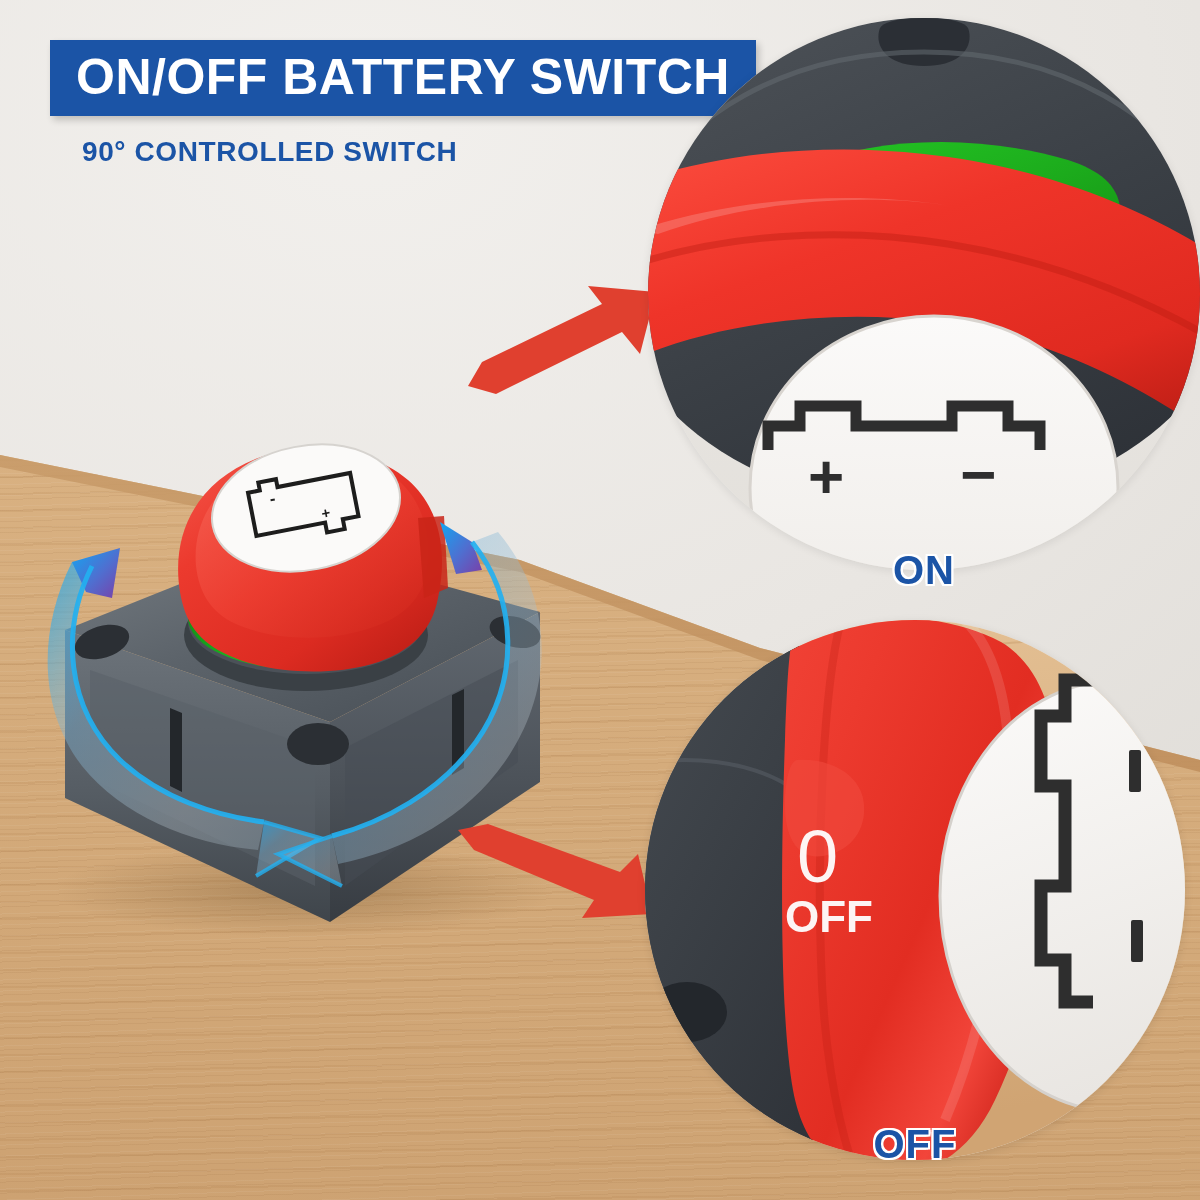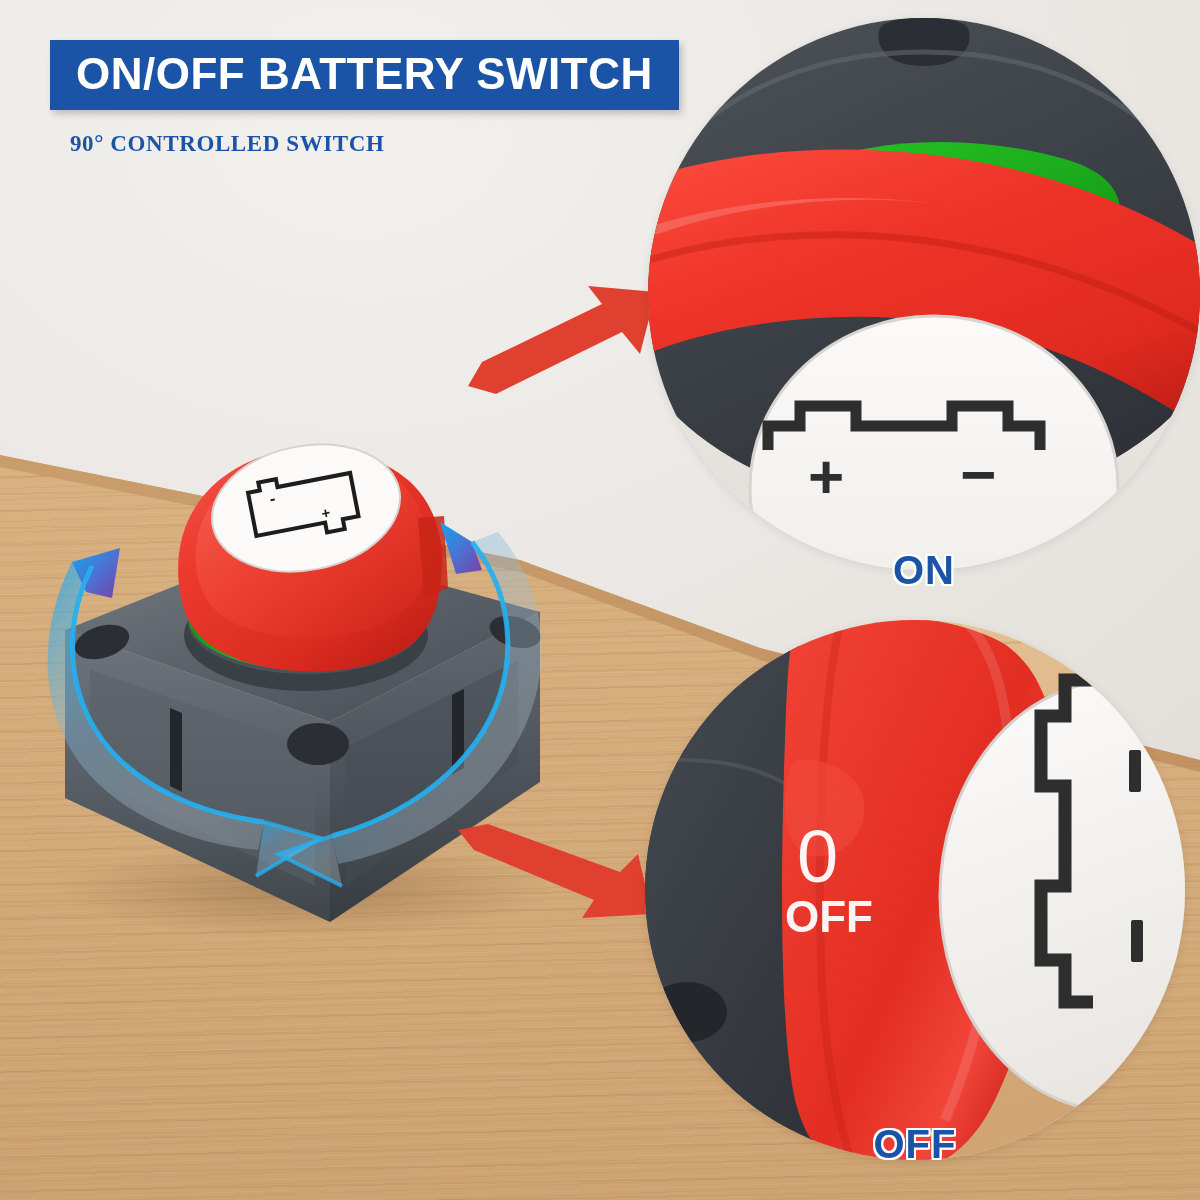--- a/index.html
+++ b/index.html
@@ -36,37 +36,36 @@
     clip-path: polygon(0 455px, 520px 560px, 760px 648px, 1200px 760px, 1200px 772px, 760px 660px, 520px 572px, 0 467px);
     background:linear-gradient(90deg,#c79a68,#bf8e5c);
     opacity:.85;
   }
 
   
   .header { position:absolute; left:50px; top:40px; }
   .title-bar {
     background:#1b54a6;
     color:#ffffff;
-    font-size:44px;
+    font-size:50px;
     font-weight:bold;
     letter-spacing:.5px;
     padding:12px 26px 14px 26px;
     display:inline-block;
     line-height:1;
     box-shadow:3px 4px 7px rgba(0,0,0,.20);
   }
   .subtitle {
     margin-top:22px;
-    margin-left:20px;
+    margin-left:32px;
     color:#1b54a6;
-    font-size:23px;
+    font-size:28px;
     font-weight:bold;
     letter-spacing:.6px;
     line-height:1;
-    font-family:Liberation Serif, serif;
   }
 
   
   #product { position:absolute; left:20px; top:330px; width:580px; height:620px; }
   #product svg { display:block; }
 
   
   .red-arrow { position:absolute; }
   #arrow-on  { left:462px; top:282px;  width:210px; height:115px; }
   #arrow-off { left:452px; top:822px;  width:215px; height:112px; }

